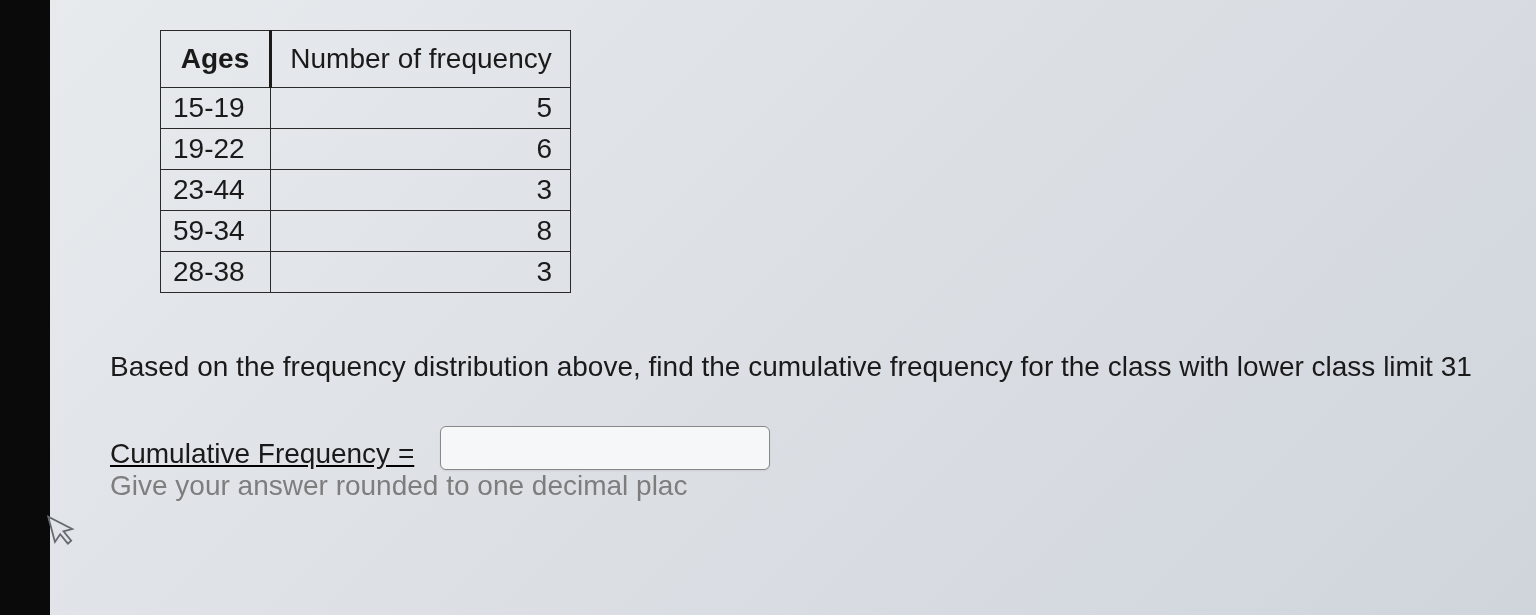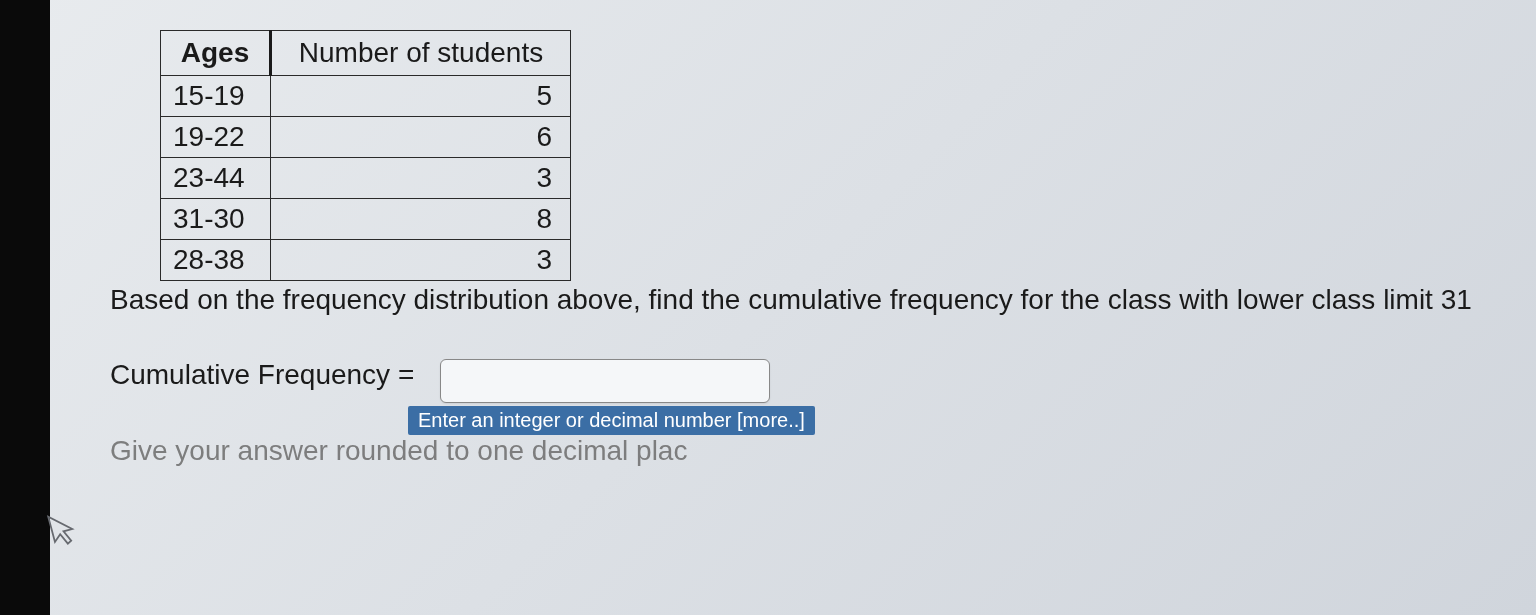--- a/index.html
+++ b/index.html
@@ -34,50 +34,52 @@
       margin-left: 50px;
     }
     .data-table th,
     .data-table td {
       border: 1.5px solid #2a2a2a;
       font-size: 28px;
       color: #1a1a1a;
     }
     .data-table th {
       font-weight: normal;
-      padding: 6px 18px;
+      padding: 12px 18px;
       text-align: center;
     }
     .data-table th:first-child {
       font-weight: bold;
       width: 110px;
       border-right: 3px solid #1a1a1a;
     }
     .data-table th:last-child {
       width: 300px;
     }
     .data-table td:first-child {
       padding: 4px 12px;
       text-align: left;
     }
     .data-table td:last-child {
       padding: 4px 18px 4px 12px;
       text-align: right;
     }
     .question-text {
+      margin-top: 55px;
       font-size: 28px;
       color: #1a1a1a;
       line-height: 1.35;
       max-width: 1380px;
     }
     .answer-row {
       margin-top: 40px;
       display: flex;
-      align-items: flex-start;
+      align-items: flex-end;
       gap: 26px;
+      text-decoration: underline;
     }
     .answer-label {
       font-size: 28px;
       color: #1a1a1a;
     }
     .answer-input {
       width: 330px;
       height: 44px;
       border: 1.5px solid #888;
       border-radius: 6px;
@@ -119,50 +121,49 @@
   <svg width="30" height="36" viewBox="0 0 30 36">
     <path d="M 3 2 L 3 28 L 10 22 L 15 33 L 19 31 L 14 20 L 23 20 Z" fill="none" stroke="#676a70" stroke-width="1.8"></path>
   </svg>
 </span>
 
 <div class="content">
   <table class="data-table">
     <thead>
       <tr>
         <th>Ages</th>
-        <th>Number of students</th>
+        <th>Number of frequency</th>
       </tr>
     </thead>
     <tbody>
       <tr>
         <td>15-19</td>
         <td>5</td>
       </tr>
       <tr>
         <td>19-22</td>
         <td>6</td>
       </tr>
       <tr>
         <td>23-44</td>
         <td>3</td>
       </tr>
       <tr>
-        <td>31-30</td>
+        <td>59-34</td>
         <td>8</td>
       </tr>
       <tr>
         <td>28-38</td>
         <td>3</td>
       </tr>
     </tbody>
   </table>
 
   <div class="question-text">Based on the frequency distribution above, find the cumulative frequency for the class with lower class limit 31</div>
 
   <div class="answer-row">
     <span class="answer-label">Cumulative Frequency =</span>
     <input class="answer-input" type="text" value="" style="">
   </div>
 
-  <div class="hint-bar">Enter an integer or decimal number [more..]</div>
 
   <div class="bottom-text">Give your answer rounded to one decimal plac</div>
 </div>
 
 </body></html>

